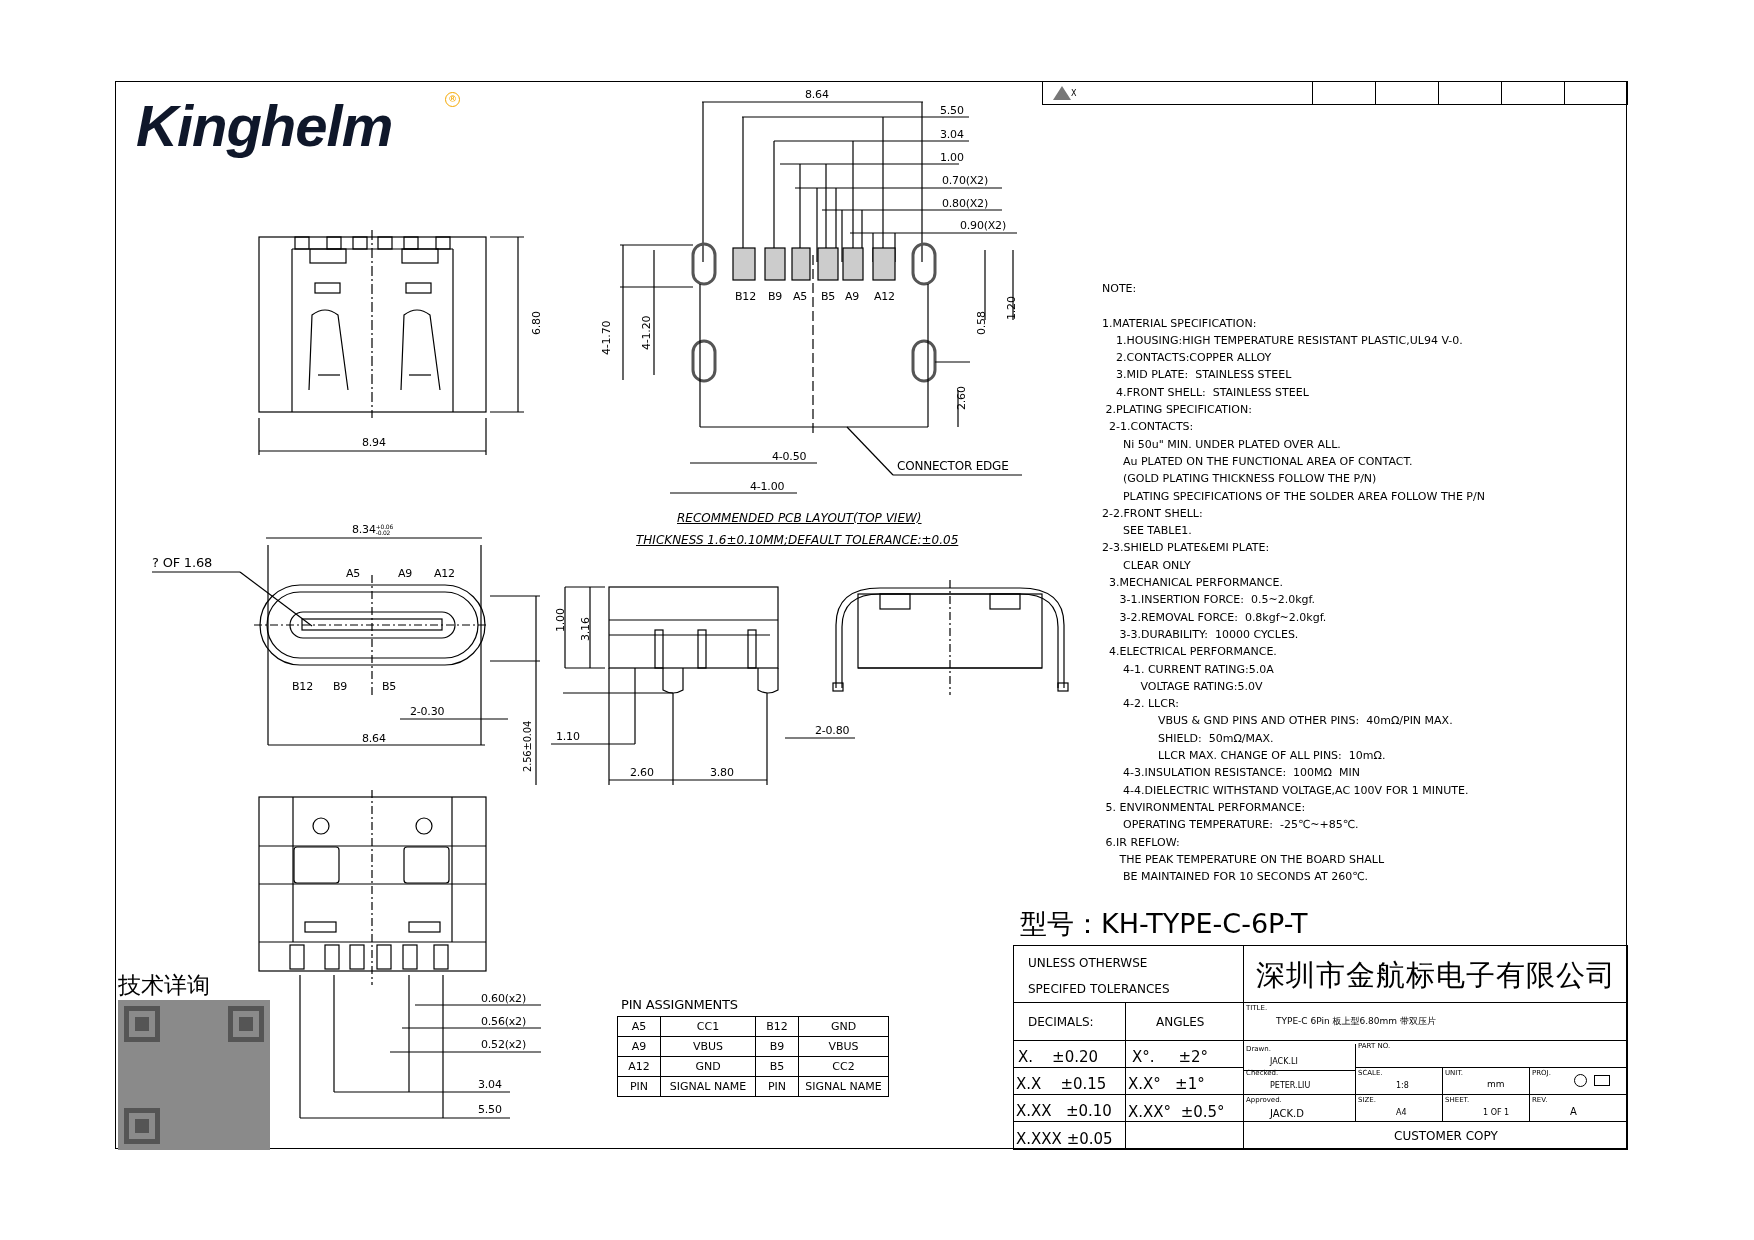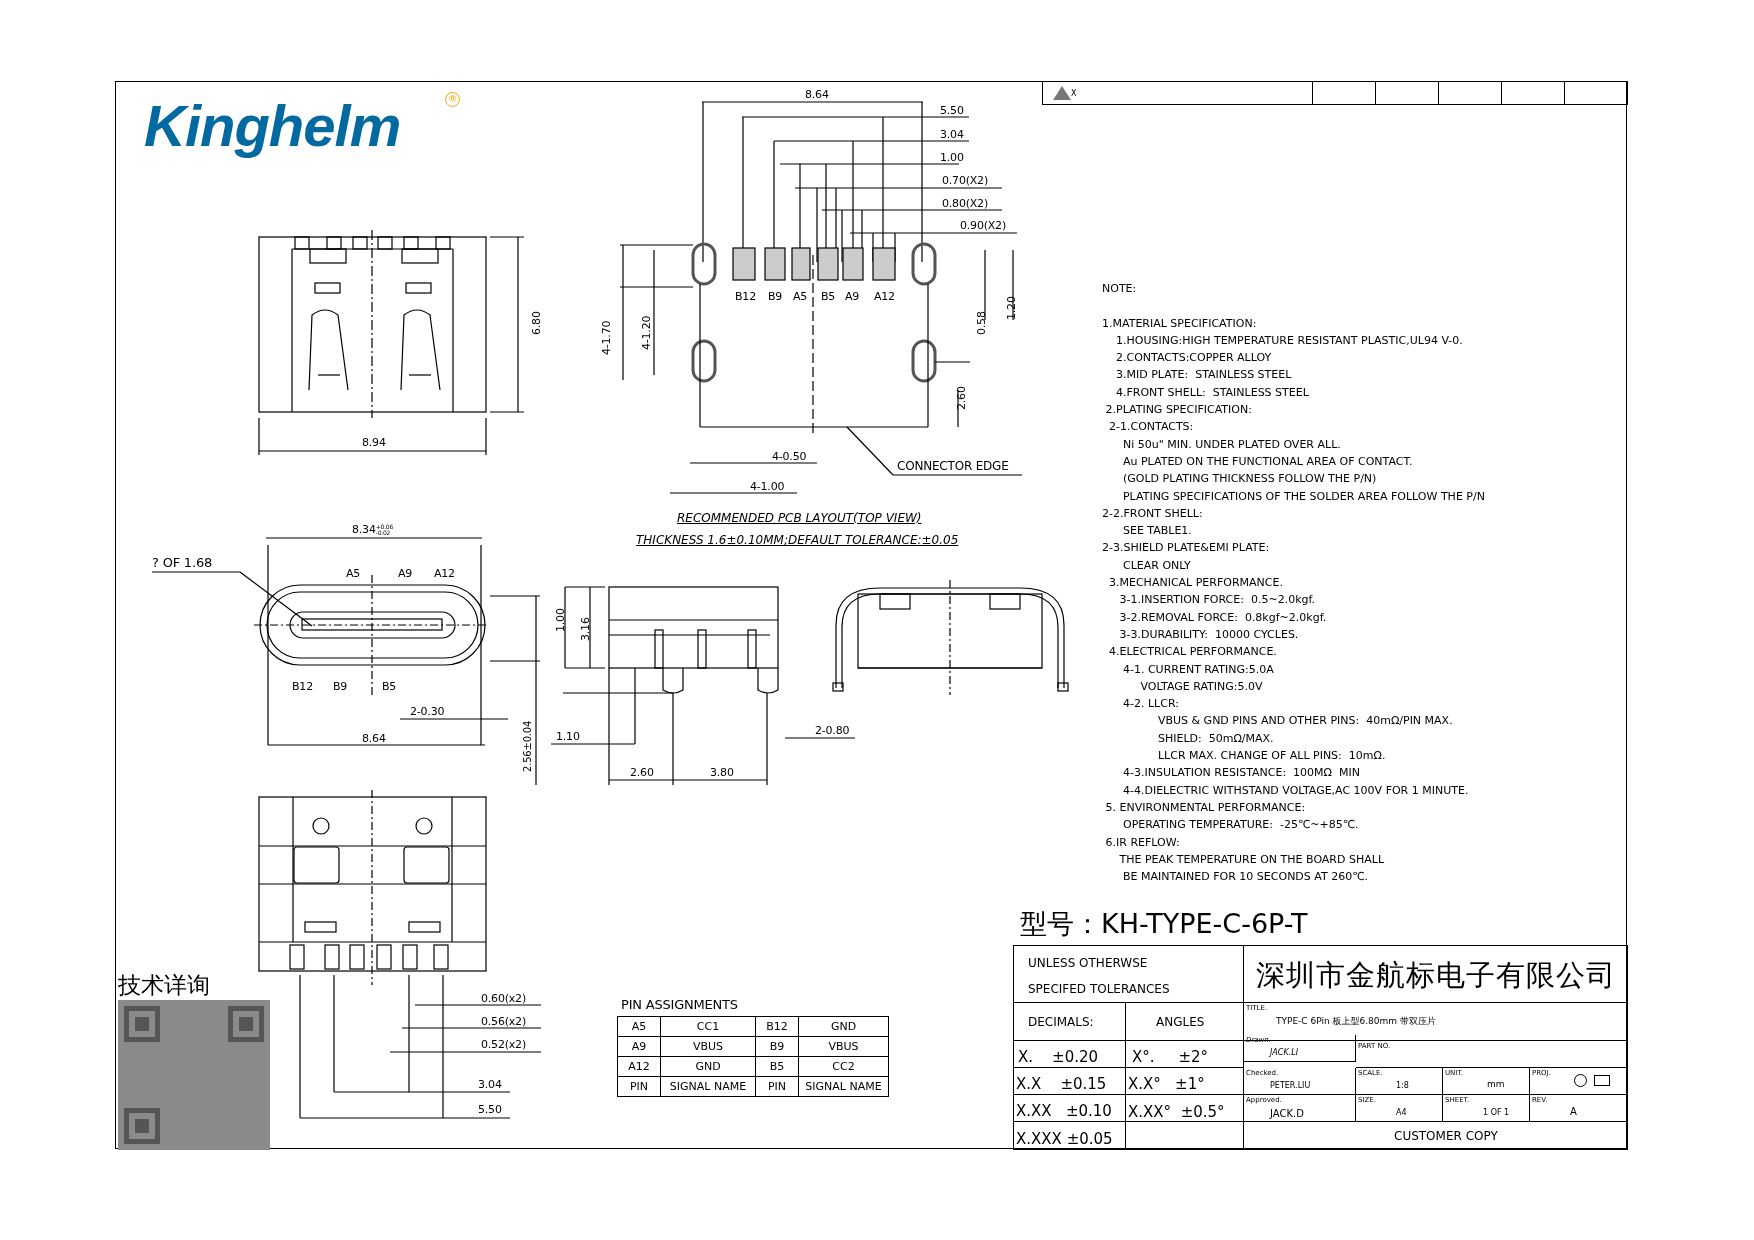--- a/index.html
+++ b/index.html
@@ -1,20 +1,20 @@
 <!DOCTYPE html>
 <html><head>
 <meta charset="utf-8">
 <style>
   html,body{margin:0;padding:0;background:#fff;}
   body{width:1754px;height:1240px;position:relative;overflow:hidden;font-family:"DejaVu Sans",sans-serif;color:#000;}
   .abs{position:absolute;}
   .frame{position:absolute;left:115px;top:81px;width:1512px;height:1068px;border:1.5px solid #000;box-sizing:border-box;}
   .cad{font-family:"DejaVu Sans",sans-serif;font-size:11px;letter-spacing:-0.2px;white-space:nowrap;}
-  .logo{position:absolute;left:144px;top:92px;font-family:"Liberation Sans",sans-serif;font-weight:bold;font-style:italic;font-size:58px;color:#0369a1;letter-spacing:-1px;}
+  .logo{position:absolute;left:136px;top:92px;font-family:"Liberation Sans",sans-serif;font-weight:bold;font-style:italic;font-size:58px;color:#0f172a;letter-spacing:-1px;}
   .reg{position:absolute;left:445px;top:92px;width:13px;height:13px;border:1.5px solid #f5a800;border-radius:50%;color:#f5a800;font-size:9px;font-weight:bold;text-align:center;line-height:13px;font-family:"Liberation Sans",sans-serif;}
   table.grid{border-collapse:collapse;position:absolute;}
   table.grid td{border:1.2px solid #000;padding:0 4px;font-size:11px;white-space:nowrap;}
   .rev td{height:22px;}
   .pins td{height:19px;text-align:center;font-size:10px;}
   .tb{position:absolute;left:1013px;top:945px;width:615px;height:205px;border:1.5px solid #000;box-sizing:border-box;}
   .tb .cell{position:absolute;border-right:1.2px solid #000;border-bottom:1.2px solid #000;box-sizing:border-box;font-size:12px;white-space:nowrap;}
   .tiny{font-size:7px;position:absolute;left:2px;top:1px;}
   .val{position:absolute;font-size:15px;}
   .notes{position:absolute;left:1102px;top:280px;font-size:11px;line-height:17.3px;white-space:pre;}
@@ -365,21 +365,21 @@
     <span class="tiny">TITLE.</span>
     <div class="val" style="left:32px;top:12px;font-size:9px">TYPE-C 6Pin 板上型6.80mm  带双压片</div>
   </div>
 
   <div class="cell" style="left:0;top:95px;width:112px;height:27px;">
       <div class="val" style="left:4px;top:7px;white-space:pre">X.    ±0.20</div>
     </div>
   <div class="cell" style="left:112px;top:95px;width:118px;height:27px;">
       <div class="val" style="left:6px;top:7px;white-space:pre">X°.     ±2°</div>
     </div>
-  <div class="cell" style="left:230px;top:89px;width:112px;height:27px;font-style:italic;">
+  <div class="cell" style="left:230px;top:98px;width:112px;height:27px;">
       <span class="tiny">Drawn.</span>
       <div class="val" style="left:26px;top:13px;font-size:8px">JACK.LI</div>
     </div>
   <div class="cell" style="left:342px;top:95px;width:272px;height:27px;border-right:none">
       <span class="tiny">PART NO.</span>
     </div>
 
   <div class="cell" style="left:0;top:122px;width:112px;height:27px;">
       <div class="val" style="left:2px;top:7px;white-space:pre">X.X    ±0.15</div>
     </div>

